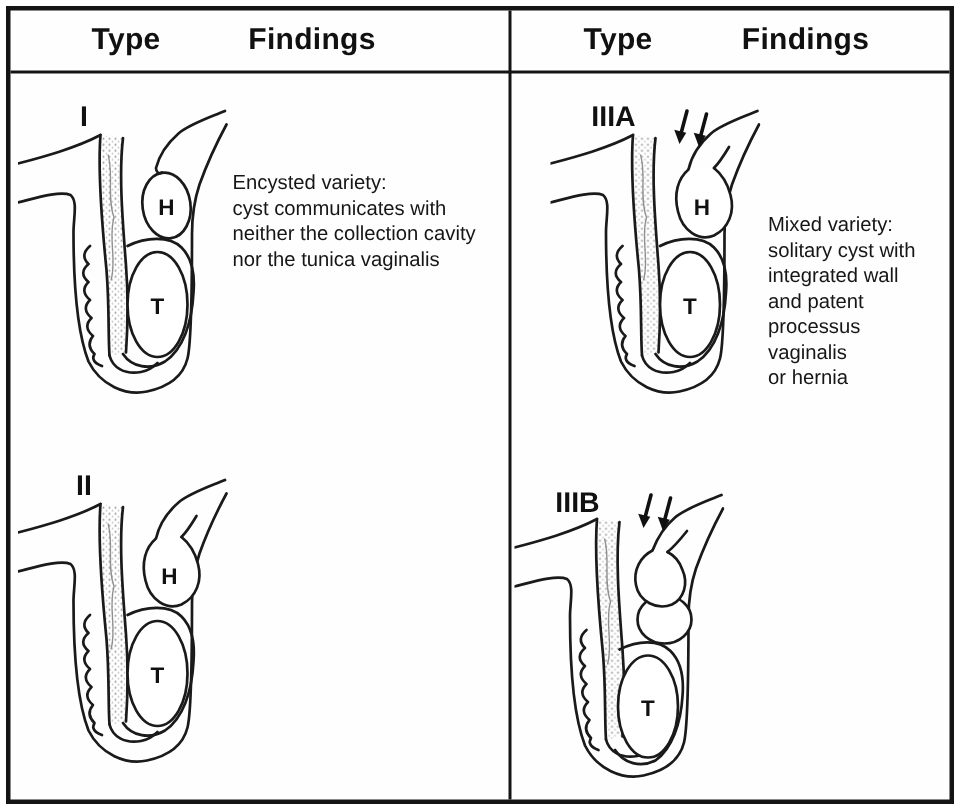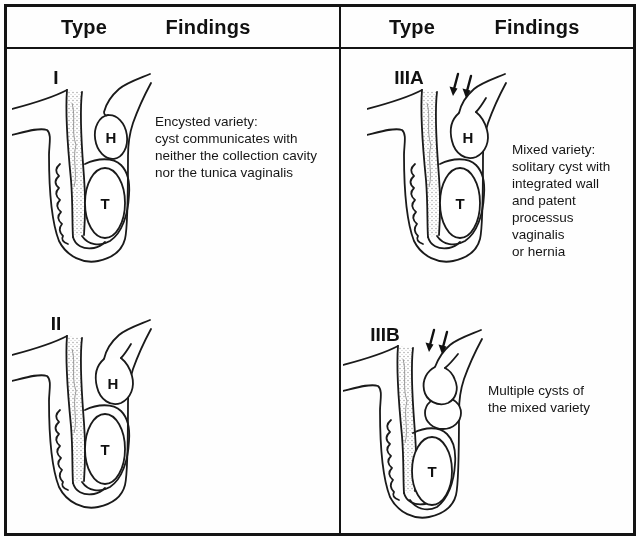--- a/index.html
+++ b/index.html
@@ -179,17 +179,15 @@
       <path class="ln" d="M 102,57 C 107,53 111,48 115,43"></path>
       <g>
         <line class="aln" x1="91" y1="19" x2="87" y2="34"></line>
         <path class="afill" d="M 86,41 L 82.5,31.5 L 90.5,33.5 Z"></path>
         <line class="aln" x1="104" y1="21" x2="100" y2="36"></line>
         <path class="afill" d="M 99,43 L 95.5,33.5 L 103.5,35.5 Z"></path>
       </g>
       <text class="tlabel" x="42" y="30">IIIB</text>
       <text class="organ" x="89" y="166">T</text>
     </svg>
-    <div class="findings" id="findings-4">Multiple cysts of
-the mixed variety</div>
   </div>
 
 </div>
 
 </body></html>

